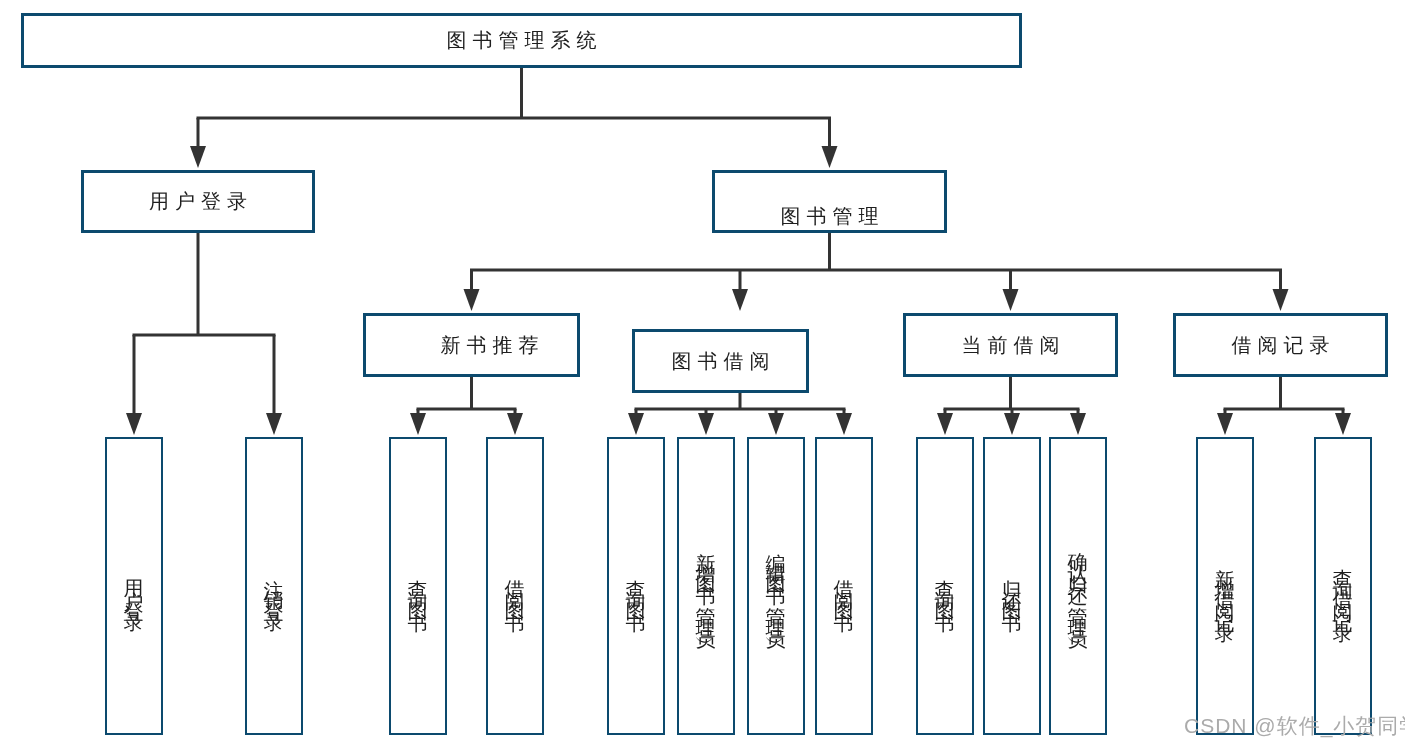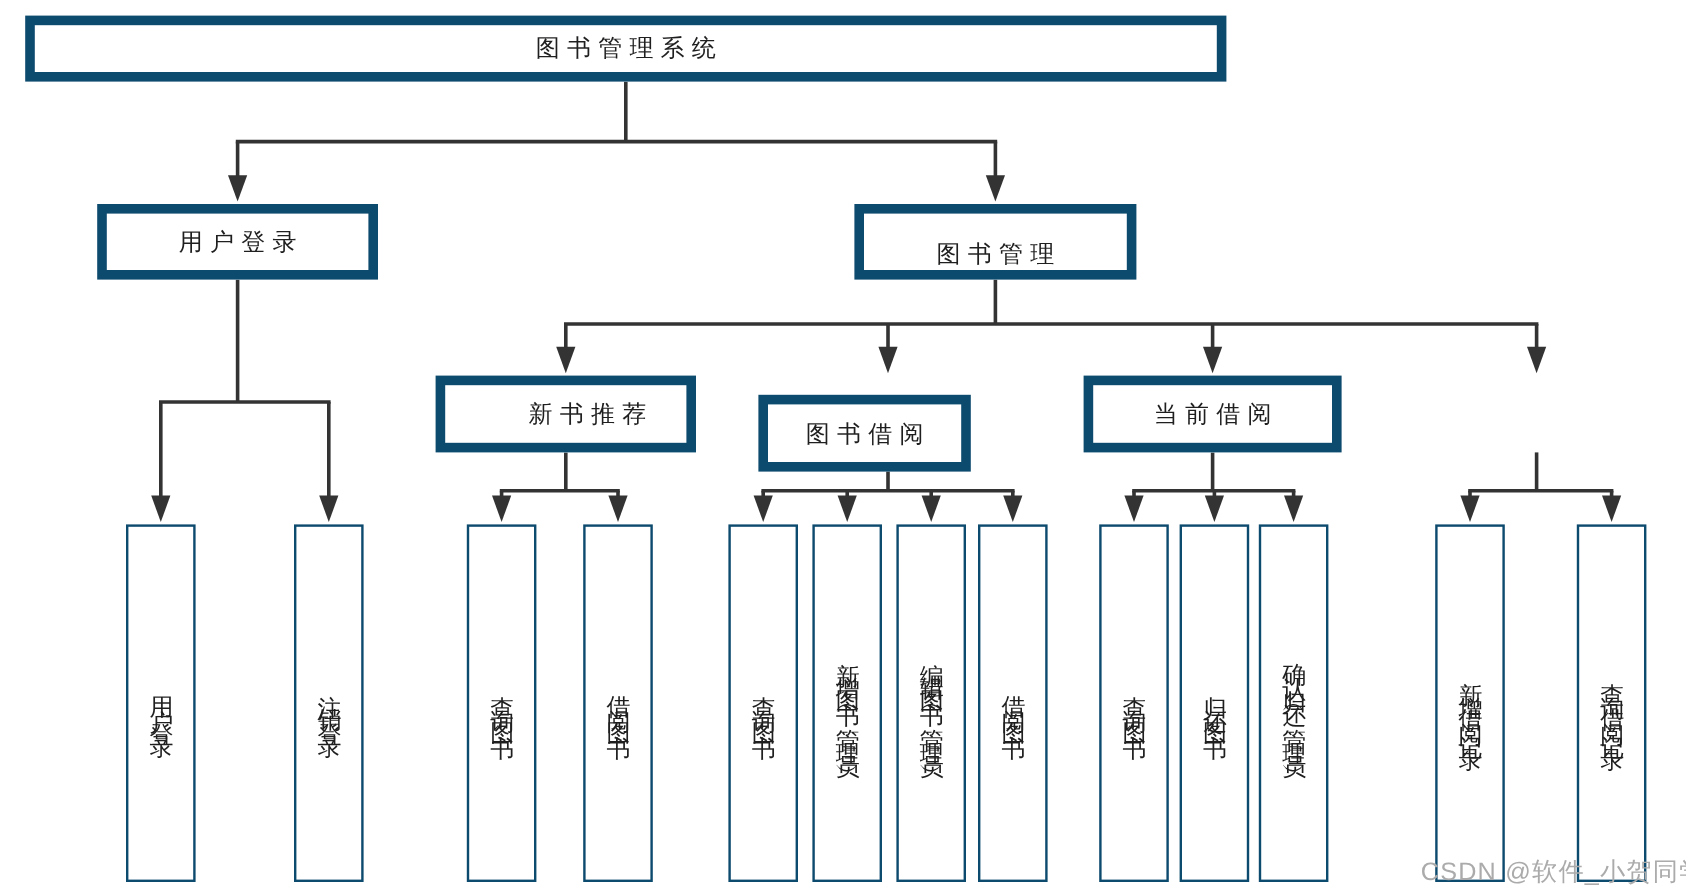--- a/index.html
+++ b/index.html
@@ -18,21 +18,21 @@
   #connectors {
     position: absolute;
     left: 0; top: 0;
     width: 1405px; height: 747px;
     z-index: 0;
   }
   .node {
     position: absolute;
     box-sizing: border-box;
     background: #ffffff;
-    border: 8px solid #0c4a6e;
+    border: 3px solid #0c4a6e;
     display: flex;
     align-items: center;
     justify-content: center;
     color: #1f1f1f;
     z-index: 1;
   }
   .node .hlabel {
     font-size: 20px;
     letter-spacing: 6px;
     text-indent: 6px; 
@@ -156,20 +156,23 @@
 
   <div class="node" style="left:363px; top:313px; width:217px; height:64px;padding-left:36px;">
     <span class="hlabel">新书推荐</span>
   </div>
   <div class="node" style="left:632px; top:329px; width:177px; height:64px;">
     <span class="hlabel">图书借阅</span>
   </div>
   <div class="node" style="left:903px; top:313px; width:215px; height:64px;text-align:right;">
     <span class="hlabel">当前借阅</span>
   </div>
+  <div class="node" style="left:1173px; top:313px; width:215px; height:64px;">
+    <span class="hlabel">借阅记录</span>
+  </div>
 
   <div class="node leaf" style="left:105px; top:437px; width:58px; height:298px;">
     <span class="vlabel">用户登录</span>
   </div>
   <div class="node leaf" style="left:245px; top:437px; width:58px; height:298px;">
     <span class="vlabel">注销登录</span>
   </div>
 
   <div class="node leaf" style="left:389px; top:437px; width:58px; height:298px;">
     <span class="vlabel">查询图书</span>

